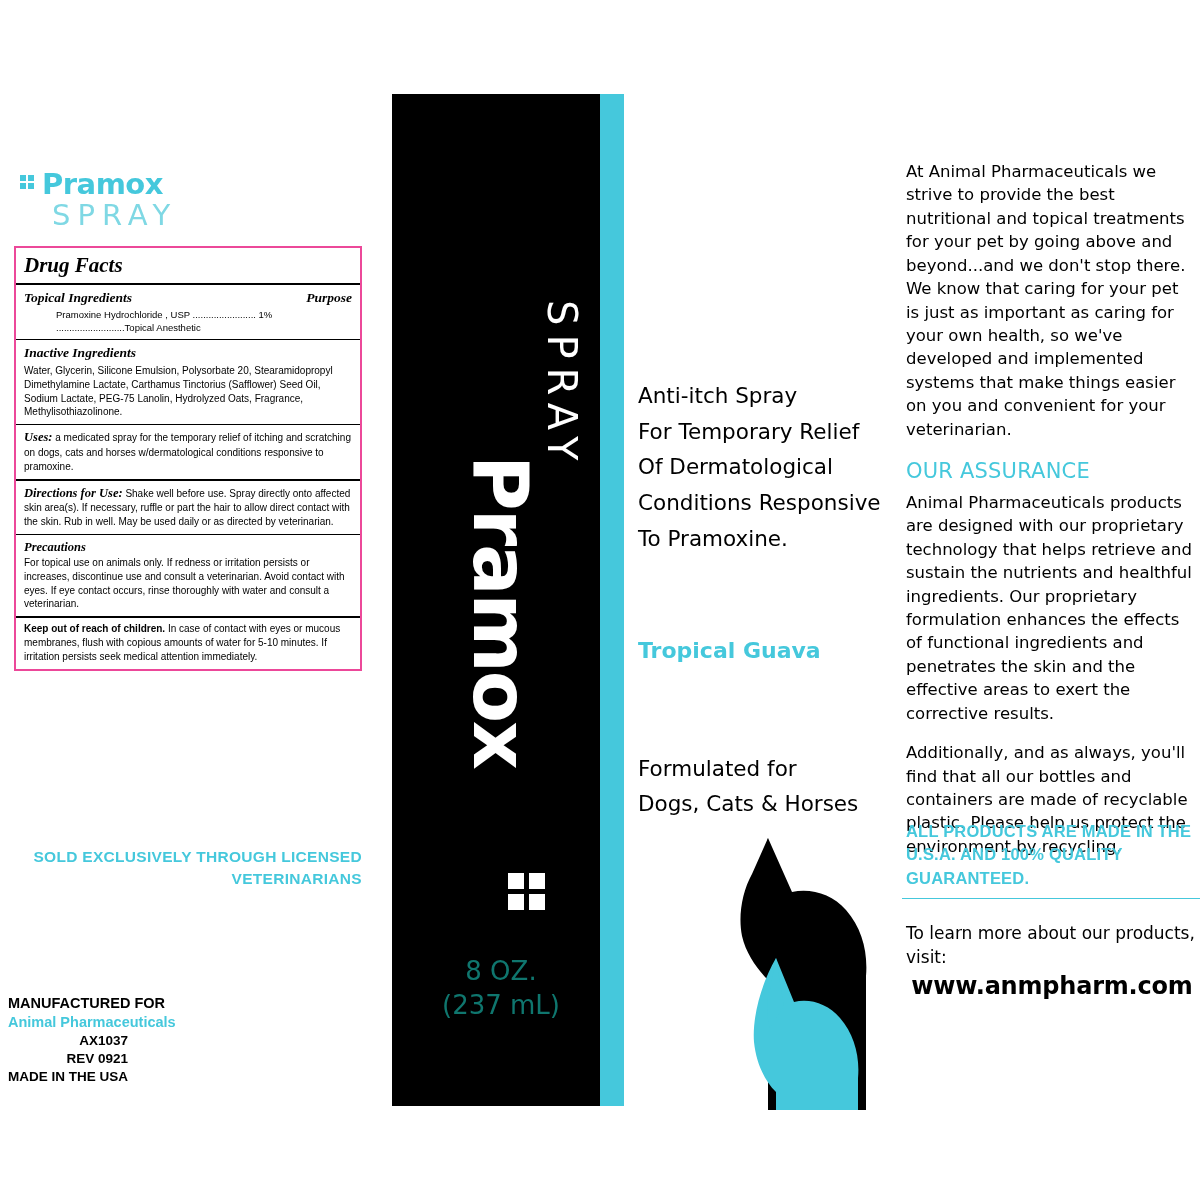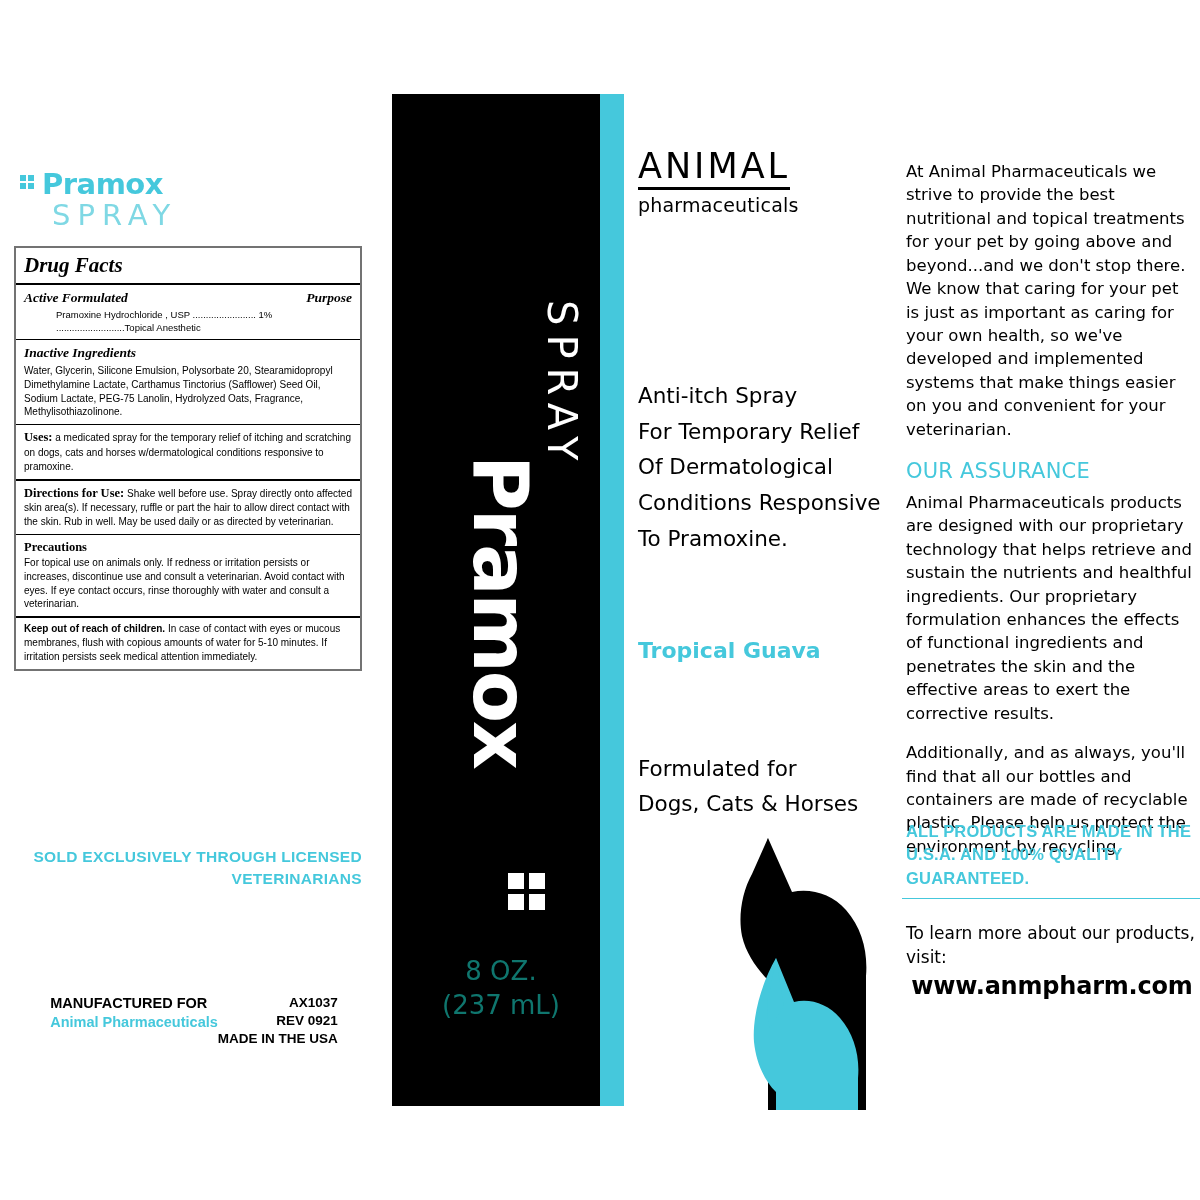--- a/index.html
+++ b/index.html
@@ -67,21 +67,21 @@
     margin-top: 2px;
     line-height: 1;
   }
 
   
   #drug-facts {
     position: absolute;
     left: 14px;
     top: 246px;
     width: 348px;
-    border: 2px solid #737373;
+    border: 2px solid #ec4899;
     box-sizing: border-box;
     background: #fff;
     font-size: 10.5px;
     line-height: 1.33;
   }
   #drug-facts .df-title {
     font-family: "Liberation Serif", serif;
     font-weight: bold;
     font-style: italic;
     font-size: 21px;
@@ -110,20 +110,21 @@
     font-size: 13.5px;
     margin-bottom: 2px;
     display: block;
   }
   .df-body {
     font-size: 10px;
     line-height: 1.38;
   }
   .df-inline-head {
     font-family: "Liberation Serif", serif;
+    font-style: italic;
     font-weight: bold;
     font-size: 12.5px;
   }
   .df-bold-inline {
     font-weight: bold;
     font-size: 10px;
   }
   .df-active-line {
     font-size: 9.5px;
     letter-spacing: 0;
@@ -142,22 +143,23 @@
     line-height: 1.45;
     letter-spacing: 0.3px;
   }
 
   #mfg-block {
     position: absolute;
     left: 8px;
     top: 994px;
     width: 372px;
     display: flex;
-    justify-content: center;
+    justify-content: flex-end;
     align-items: flex-start;
+    flex-direction: column;
   }
   #mfg-left { font-size: 14.5px; font-weight: bold; line-height: 1.3; }
   #mfg-left .mfg-company { color: #45c8dc; }
   #mfg-right { font-size: 13.5px; font-weight: bold; text-align: right; line-height: 1.35; }
 
   
   #center-panel {
     position: absolute;
     left: 392px;
     top: 94px;
@@ -372,21 +374,21 @@
       <span class="brand-name">Pramox</span>
     </div>
     <div class="brand-sub">SPRAY</div>
   </div>
 
   <div id="drug-facts">
     <div class="df-title">Drug Facts</div>
 
     <div class="df-sec df-hr-thin">
       <div class="df-head-row">
-        <span>Active  Formulated</span>
+        <span>Topical  Ingredients</span>
         <span>Purpose</span>
       </div>
       <div class="df-active-line">Pramoxine Hydrochloride , USP ........................  1% ..........................Topical Anesthetic</div>
     </div>
 
     <div class="df-sec df-hr-thin">
       <span class="df-head">Inactive  Ingredients</span>
       <div class="df-body">Water, Glycerin, Silicone Emulsion, Polysorbate 20, Stearamidopropyl Dimethylamine Lactate, Carthamus Tinctorius (Safflower) Seed Oil, Sodium Lactate, PEG-75 Lanolin, Hydrolyzed Oats, Fragrance, Methylisothiazolinone.</div>
     </div>
 
@@ -433,24 +435,20 @@
     <i></i>
     <i></i>
 </div>
 <div id="volume-block">
   <div>8 OZ.</div>
   <div>(237 mL)</div>
 </div>
 
 <div id="right-panel">
 
-  <div id="animal-logo">
-    <div class="al-main">ANIMAL</div>
-    <div class="al-sub">pharmaceuticals</div>
-  </div>
 
   <div id="product-claim">
     <div>Anti-itch Spray</div>
     <div>For Temporary Relief</div>
     <div>Of Dermatological</div>
     <div>Conditions Responsive</div>
     <div>To Pramoxine.</div>
   </div>
 
   <div id="flavor">Tropical Guava</div>

